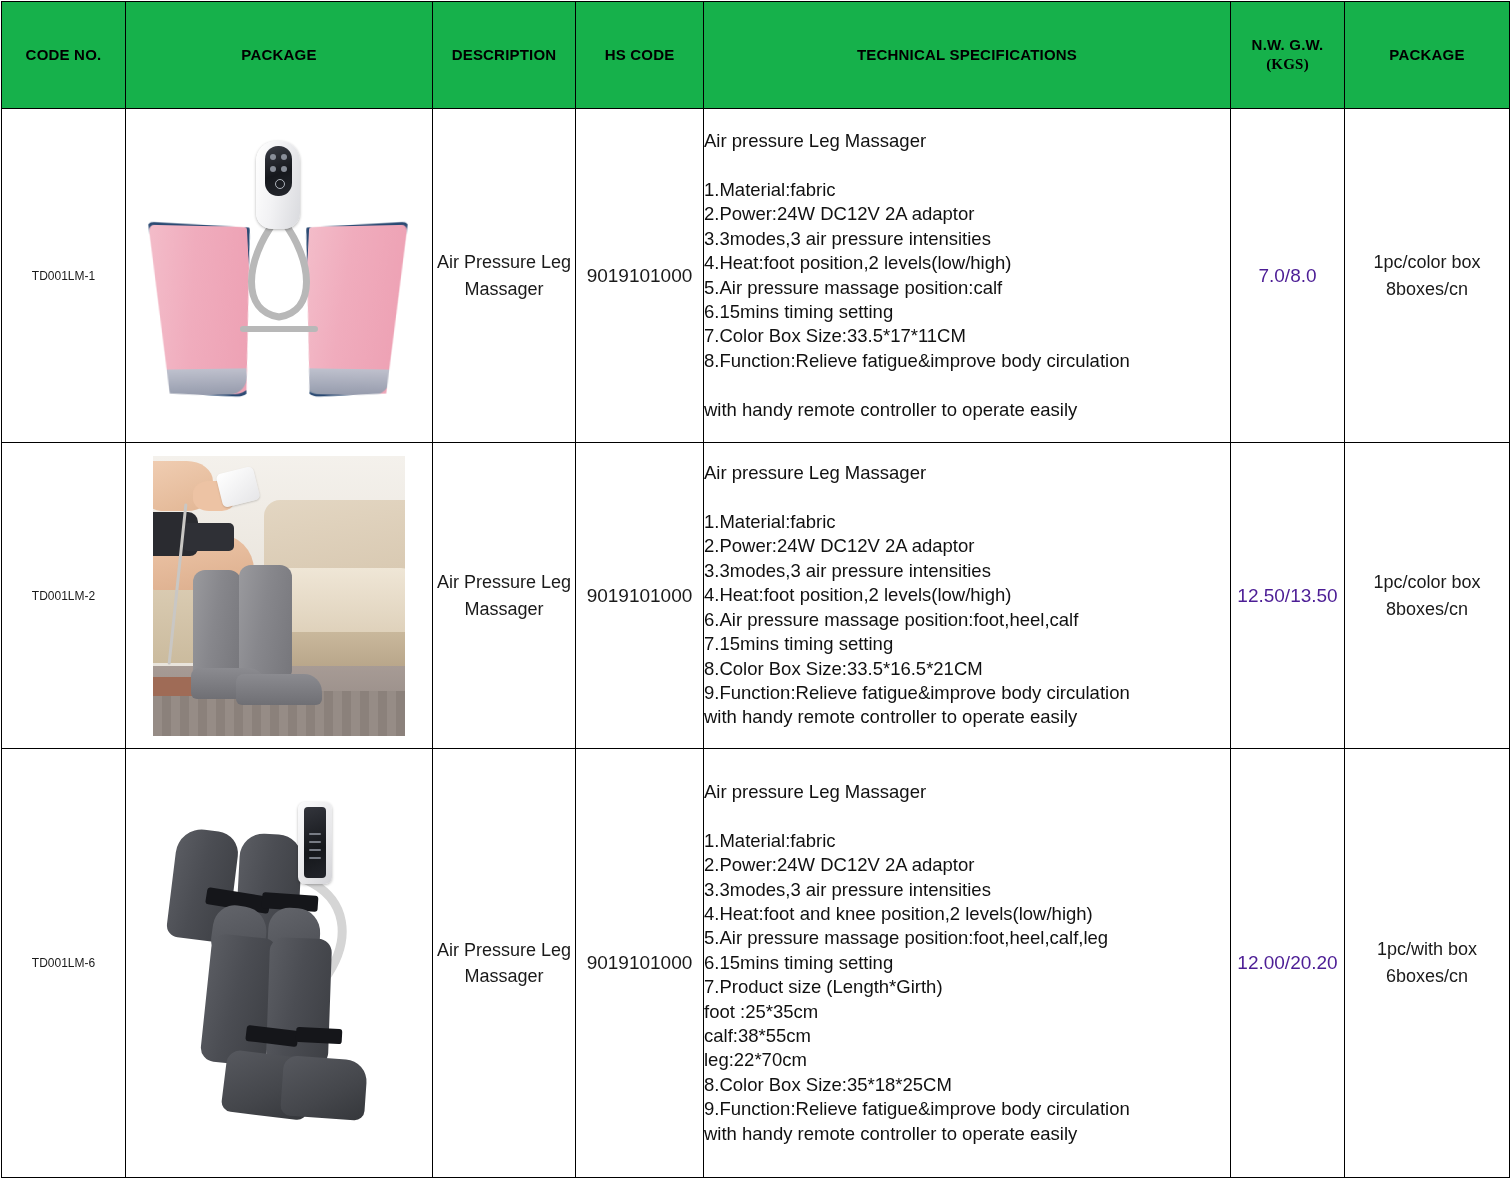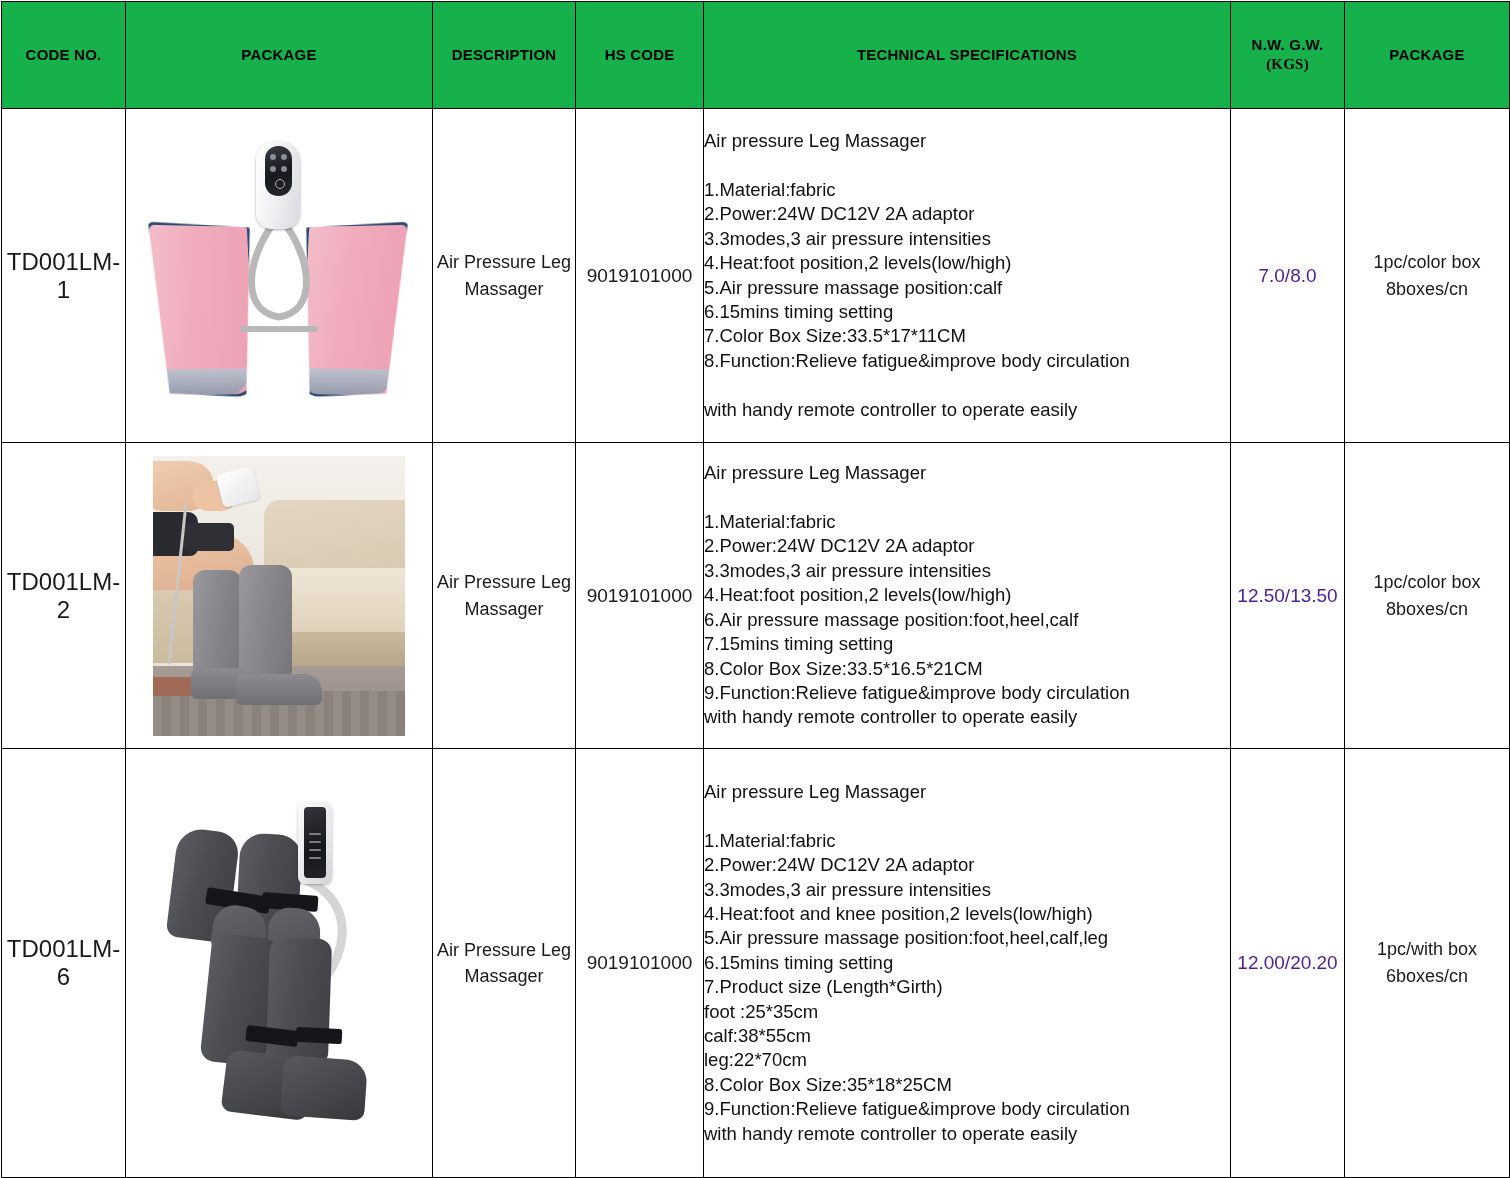--- a/index.html
+++ b/index.html
@@ -52,21 +52,21 @@
   .col-picture { width: 307px; }
   .col-desc    { width: 143px; }
   .col-hs      { width: 128px; }
   .col-tech    { width: 527px; }
   .col-nw      { width: 114px; }
   .col-pkg     { width: 165px; }
 
   
   td.item-cell {
     text-align: center;
-    font-size: 24px;
+    font-size: 12px;
     color: #1a1a1a;
   }
   td.desc-cell {
     text-align: center;
     font-size: 18px;
     line-height: 1.45;
     color: #1a1a1a;
   }
   td.hs-cell {
     text-align: center;

